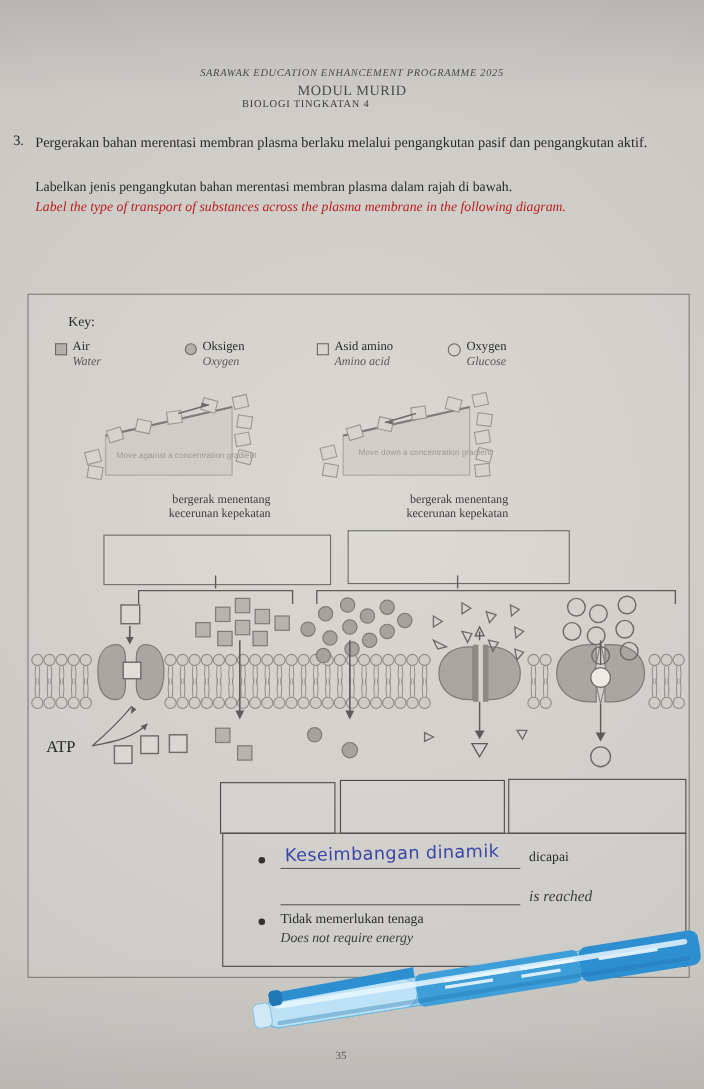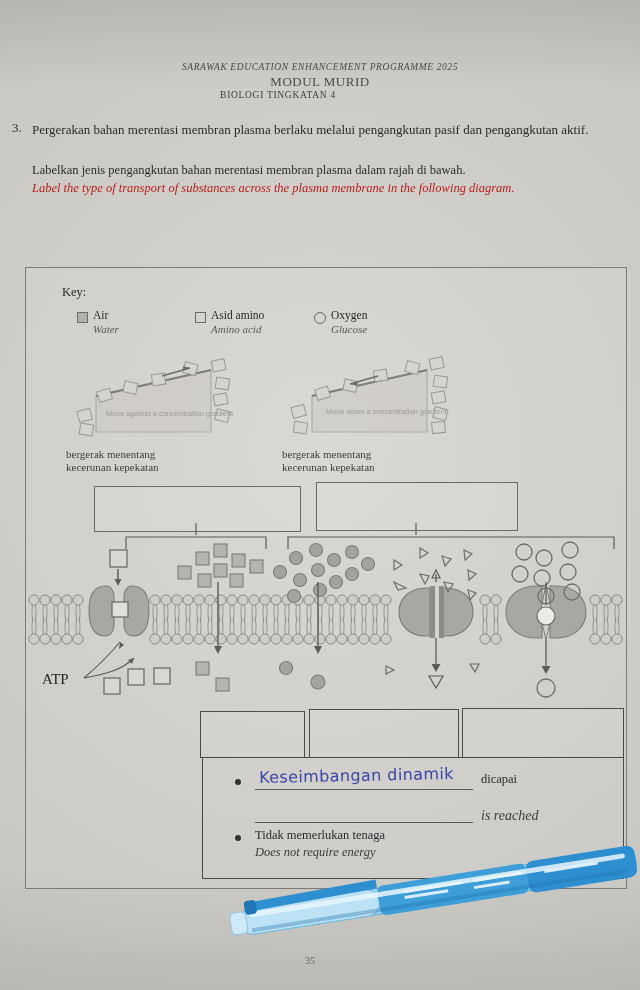--- a/index.html
+++ b/index.html
@@ -54,39 +54,39 @@
   .instr .i-en{font-size:12.5px;line-height:18px;font-style:italic;color:#b91c1c;}
 
   
   .frame{
     position:absolute;left:25px;top:267px;width:600px;height:620px;
     border:1px solid #7c7a76;
     background:rgba(255,255,255,.07);
   }
 
   .key-title{position:absolute;left:36px;top:17px;font-size:12.5px;}
-  .key-row{position:absolute;left:45px;top:40px;right:8px;display:flex;}
+  .key-row{position:absolute;left:18px;top:40px;right:8px;display:flex;}
   .key-item{display:flex;align-items:flex-start;}
   .k-sym{width:22px;flex:0 0 22px;display:flex;justify-content:center;padding-top:4px;}
   .k-txt .my{font-size:11.5px;line-height:14px;}
   .k-txt .en{font-size:11px;line-height:14px;font-style:italic;color:#5a5856;}
 
   .sq-fill{width:11px;height:11px;border:1.6px solid #6c6a66;background:#b3b1ac;box-sizing:border-box;}
   .sq-open{width:11px;height:11px;border:1.4px solid #6c6a66;background:transparent;box-sizing:border-box;}
   .circ-fill{width:11px;height:11px;border:1.6px solid #6c6a66;border-radius:50%;background:#b3b1ac;box-sizing:border-box;}
   .circ-open{width:12px;height:12px;border:1.4px solid #6c6a66;border-radius:50%;background:transparent;box-sizing:border-box;}
   .tri{width:0;height:0;border-left:6px solid transparent;border-right:6px solid transparent;border-bottom:10px solid #6c6a66;position:relative;}
   .tri:after{content:"";position:absolute;left:-4px;top:2.6px;border-left:4px solid transparent;border-right:4px solid transparent;border-bottom:7px solid #d3d1cc;}
 
   
   .ramps{position:absolute;left:40px;top:86px;width:430px;height:120px;}
   .ramp{position:absolute;width:180px;height:120px;}
   .ramp svg{display:block;}
   .ramp .cap{
-    text-align:left;font-size:11px;line-height:13px;color:#3f3d3a;margin-top:2px;
+    text-align:right;font-size:11px;line-height:13px;color:#3f3d3a;margin-top:2px;
   }
 
   
   .abox{position:absolute;border:1.5px solid #6d6b67;background:rgba(255,255,255,.08);}
   .ab1{left:68px;top:218px;width:205px;height:44px;}
   .ab2{left:290px;top:214px;width:200px;height:47px;}
 
   
   .brkt{position:absolute;}
 
@@ -154,20 +154,29 @@
     <div class="key-title">Key:</div>
 
     <div class="key-row">
       <div class="key-item" style="width:118px">
         <div class="k-sym">
             <div class="sq-fill"></div>
           </div>
         <div class="k-txt">
           <div class="my">Air</div>
           <div class="en">Water</div>
+        </div>
+      </div>
+      <div class="key-item" style="width:120px">
+        <div class="k-sym">
+            <div class="circ-fill"></div>
+          </div>
+        <div class="k-txt">
+          <div class="my">Oksigen</div>
+          <div class="en">Oxygen</div>
         </div>
       </div>
       <div class="key-item" style="width:120px">
         <div class="k-sym">
             <div class="sq-open"></div>
           </div>
         <div class="k-txt">
           <div class="my">Asid amino</div>
           <div class="en">Amino acid</div>
         </div>

